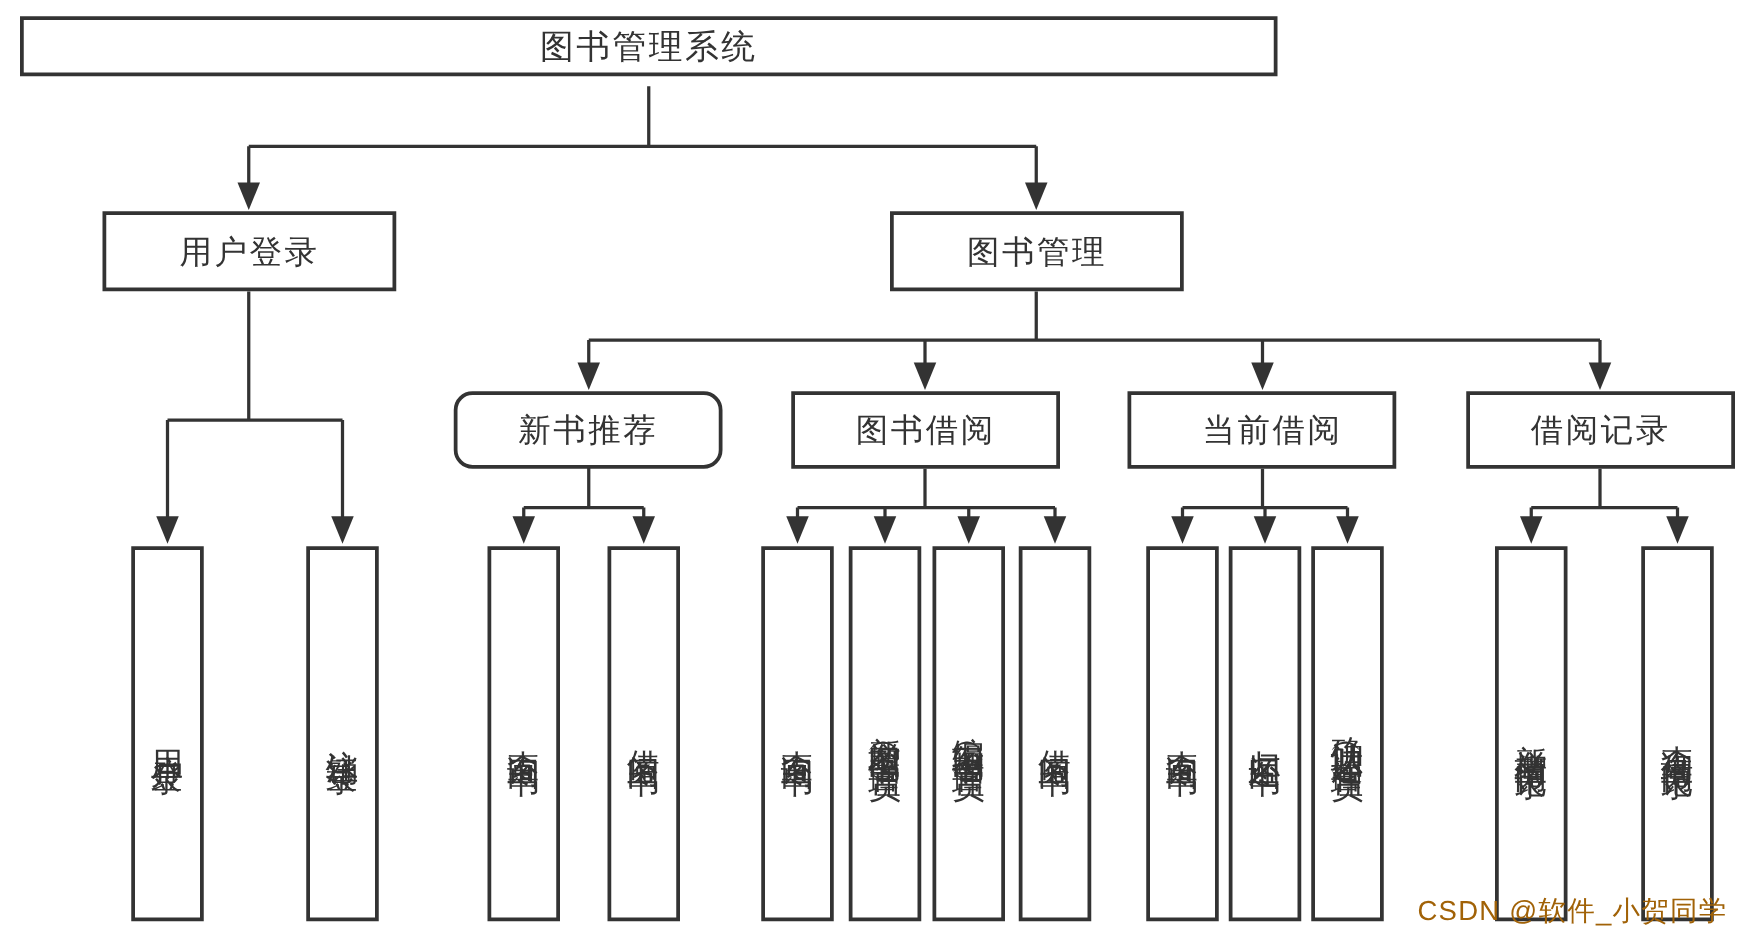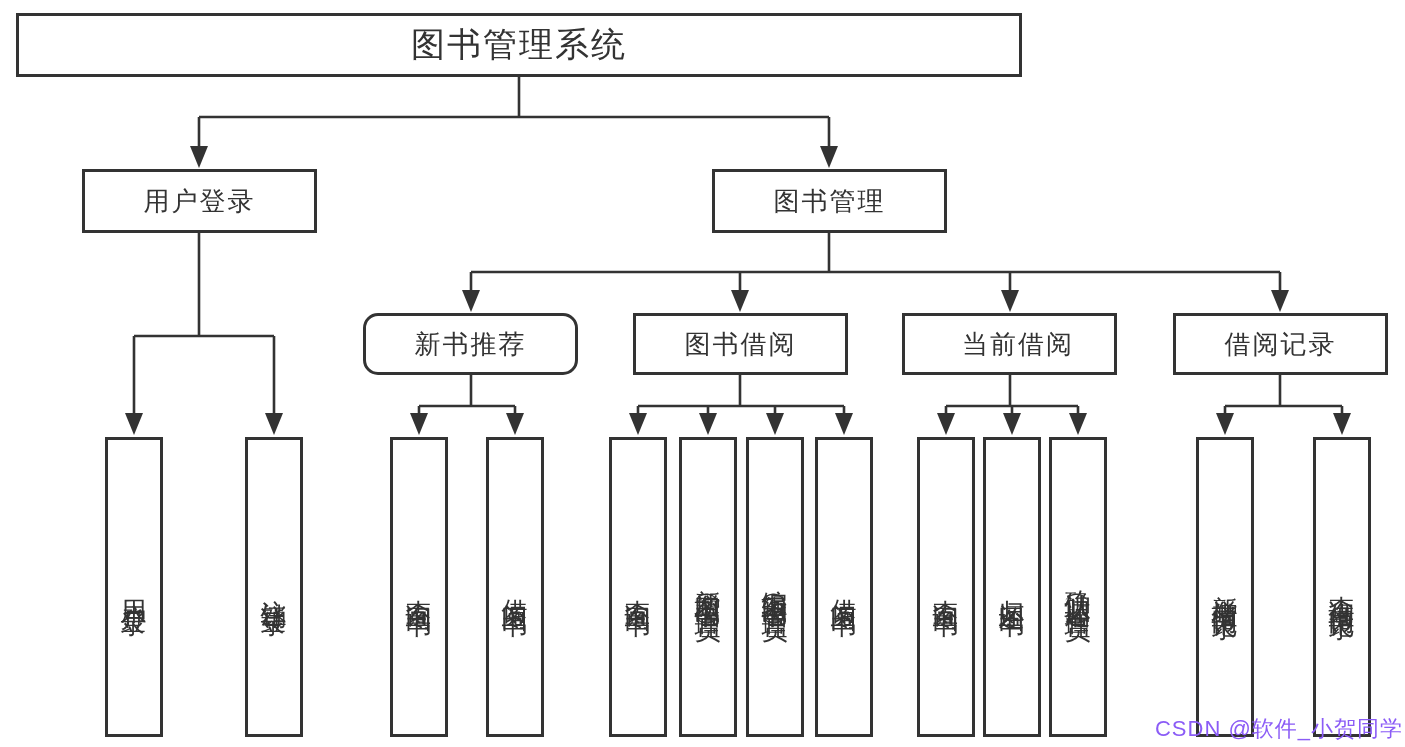--- a/index.html
+++ b/index.html
@@ -14,21 +14,21 @@
   .hbox{
     position:absolute;
     box-sizing:border-box;
     border:3px solid #333333;
     background:#ffffff;
     display:flex;align-items:center;justify-content:center;
     font-size:26px;
     letter-spacing:2px;
     color:#333333;
   }
-  .root{left:16px;top:13px;width:1006px;height:64px;font-size:34px;}
+  .root{left:16px;top:13px;width:1006px;height:48px;font-size:27px;}
   .vbox{
     position:absolute;
     top:437px;height:300px;width:58px;
     box-sizing:border-box;
     border:3px solid #333333;
     background:#ffffff;
     display:flex;align-items:center;justify-content:center;
   }
   .vbox span{
     writing-mode:vertical-rl;
@@ -36,23 +36,23 @@
     font-size:26px;
     letter-spacing:4px;
     line-height:1;
     color:#333333;
     white-space:nowrap;
   }
   #connectors{position:absolute;left:0;top:0;z-index:0;}
   .hbox,.vbox{z-index:1;}
   #watermark{
     position:absolute;
-    right:2px;bottom:3px;
+    right:23px;bottom:3px;
     font-size:22px;
-    color:#8b5cf6;
+    color:#a16207;
     letter-spacing:1px;
     z-index:5;
     white-space:nowrap;
   }
 </style>
 </head>
 <body>
 
 <div id="stage">
 

